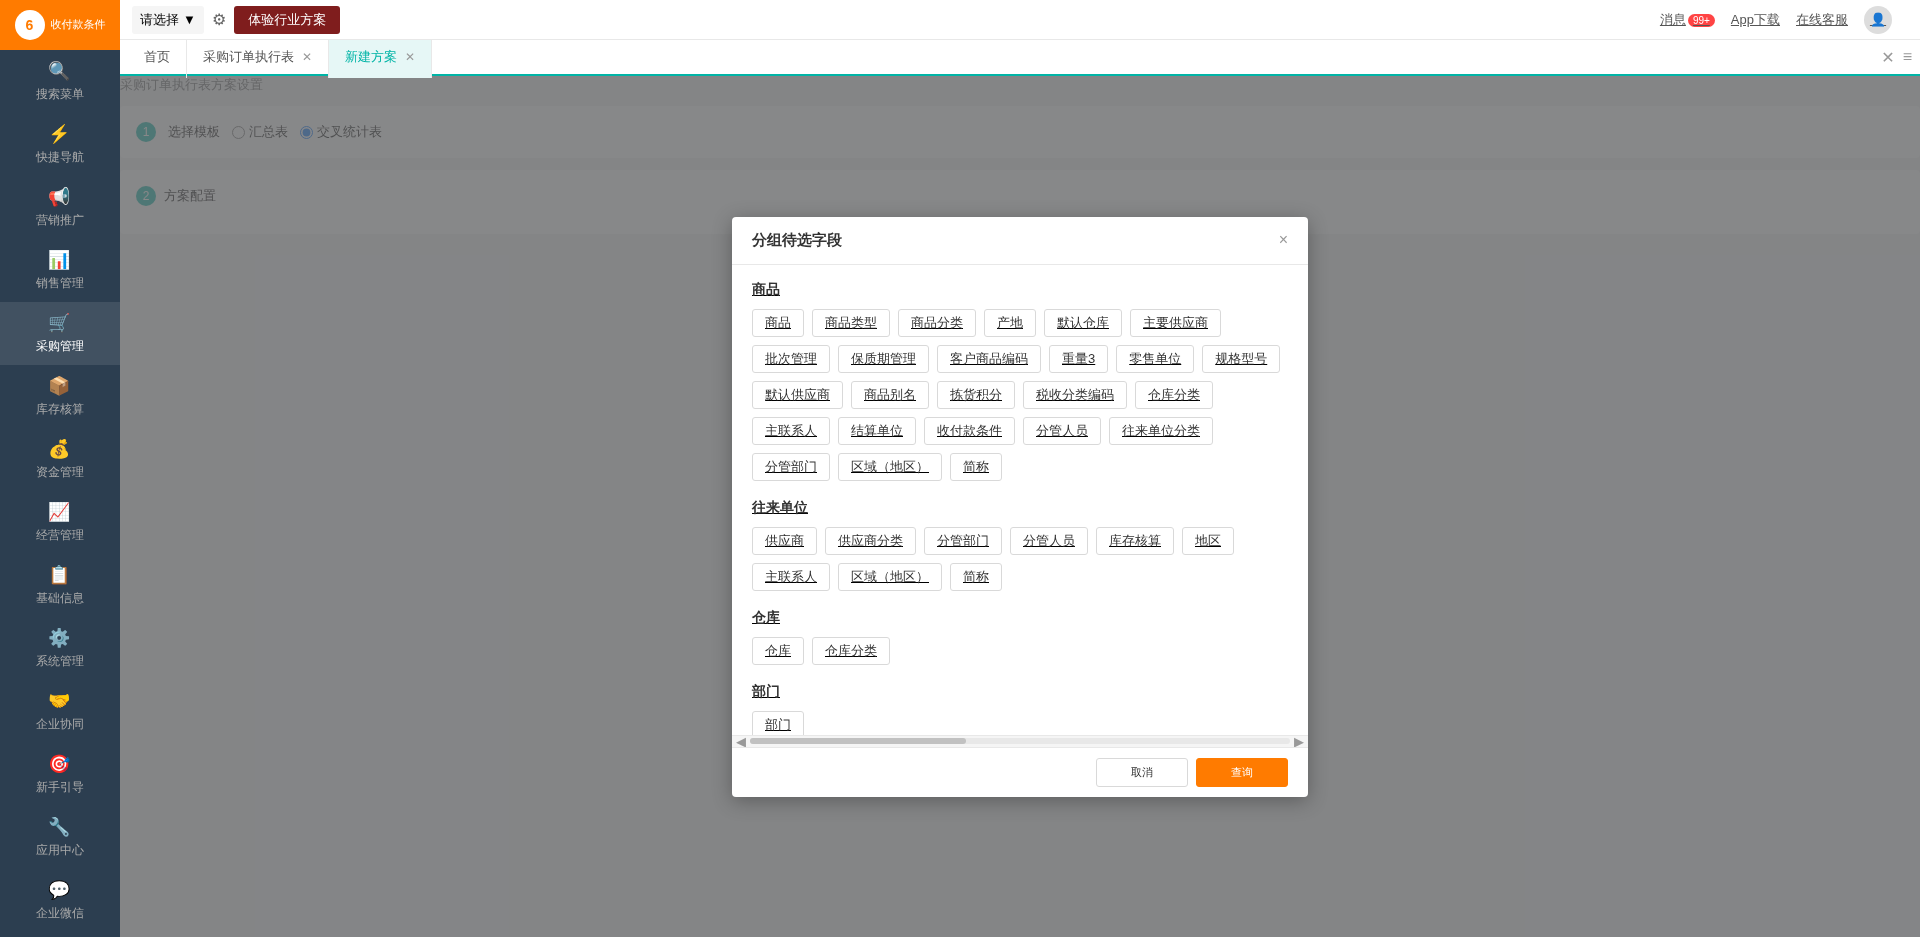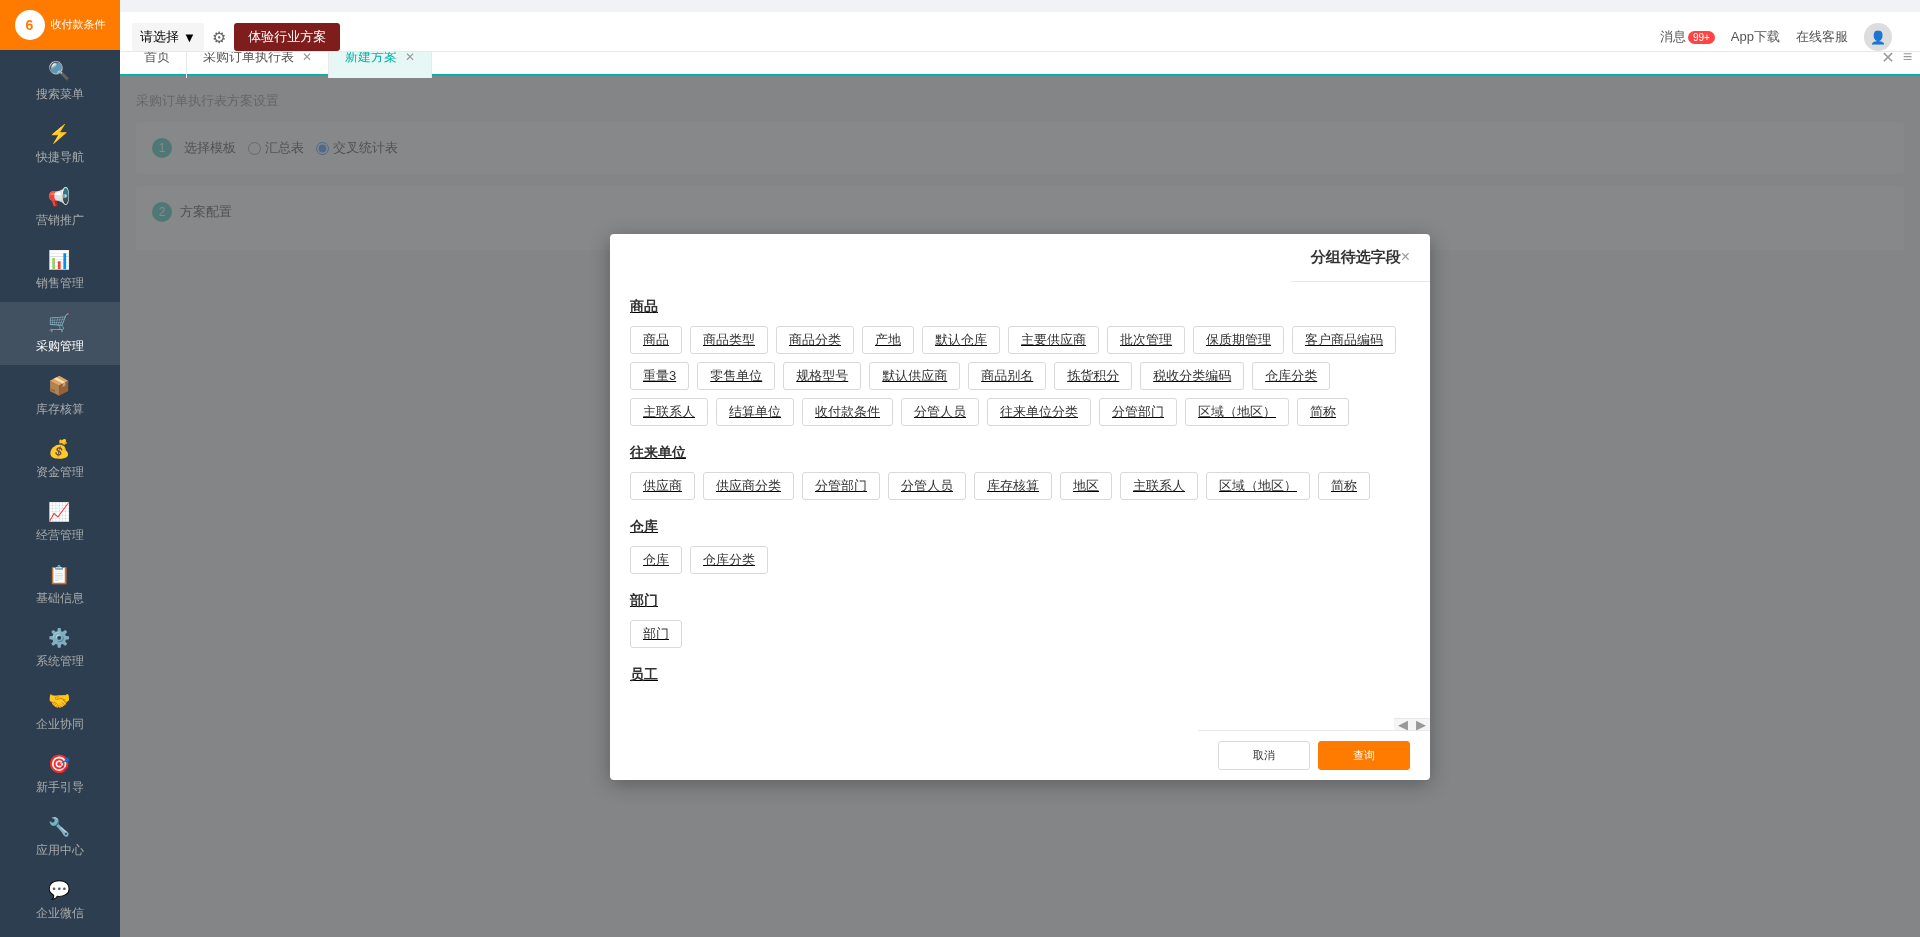--- a/index.html
+++ b/index.html
@@ -3,25 +3,25 @@
   <meta charset="utf-8">
   <style>
     * { box-sizing: border-box; margin: 0; padding: 0; }
     body { font-family: 'Microsoft YaHei', Arial, sans-serif; font-size: 13px; background: #f0f2f5; overflow: hidden; }
 
     
     .top-bar {
       height: 40px;
       background: #fff;
       display: flex;
-      align-items: flex-end;
+      align-items: center;
       padding: 0 12px;
       border-bottom: 1px solid #e8e8e8;
       position: fixed;
-      top: 12px; left: 0; right: 0;
+      top: 0; left: 0; right: 0;
       z-index: 100;
     }
     .top-nav {
       flex: 1;
       display: flex;
       align-items: center;
       gap: 8px;
     }
     .top-nav-dropdown {
       background: #f5f5f5;
@@ -40,20 +40,21 @@
       padding: 5px 14px;
       cursor: pointer;
       font-size: 13px;
     }
     .top-right {
       display: flex;
       align-items: center;
       gap: 16px;
       font-size: 13px;
       color: #555;
+      text-decoration: underline;
     }
     .badge-red {
       background: #f44;
       color: #fff;
       border-radius: 8px;
       padding: 1px 5px;
       font-size: 10px;
       margin-left: 2px;
     }
 
@@ -146,26 +147,25 @@
       display: flex;
       align-items: center;
       justify-content: center;
       z-index: 200;
     }
 
     
     .modal {
       background: #fff;
       border-radius: 4px;
-      width: 820px;
+      width: 576px;
       max-height: 580px;
       display: flex;
       flex-direction: column;
       box-shadow: 0 4px 20px rgba(0,0,0,0.3);
-      align-items: flex-end;
     }
     .modal-header {
       padding: 14px 20px;
       border-bottom: 1px solid #e8e8e8;
       display: flex;
       align-items: center;
       justify-content: space-between;
       flex-shrink: 0;
     }
     .modal-title { font-size: 15px; font-weight: 600; color: #333; }
@@ -227,21 +227,20 @@
 
     
     .btn { padding: 6px 34px; border-radius: 3px; cursor: pointer; font-size: 11px; border: 1px solid transparent; }
     .btn-default { background: #fff; border-color: #d9d9d9; color: #333; }
     .btn-primary { background: #ff7b00; color: #fff; border-color: #ff7b00; }
 
     
     .bg-page {
       position: absolute;
       top: 0; left: 0; right: 0; bottom: 0;
-      padding: 16px;
     }
     .page-breadcrumb { font-size: 13px; color: #666; margin-bottom: 12px; }
     .section-card {
       background: #fff;
       border-radius: 4px;
       padding: 16px;
       margin-bottom: 12px;
     }
   </style>
 </head>

